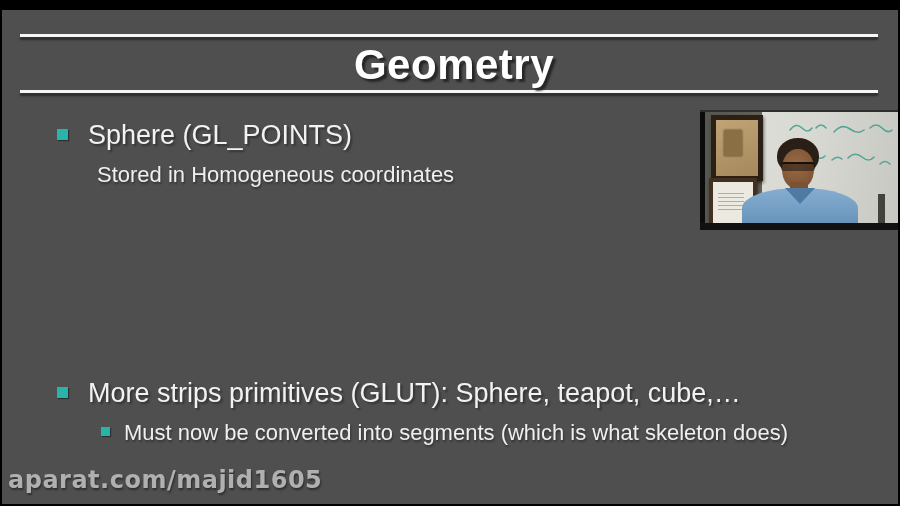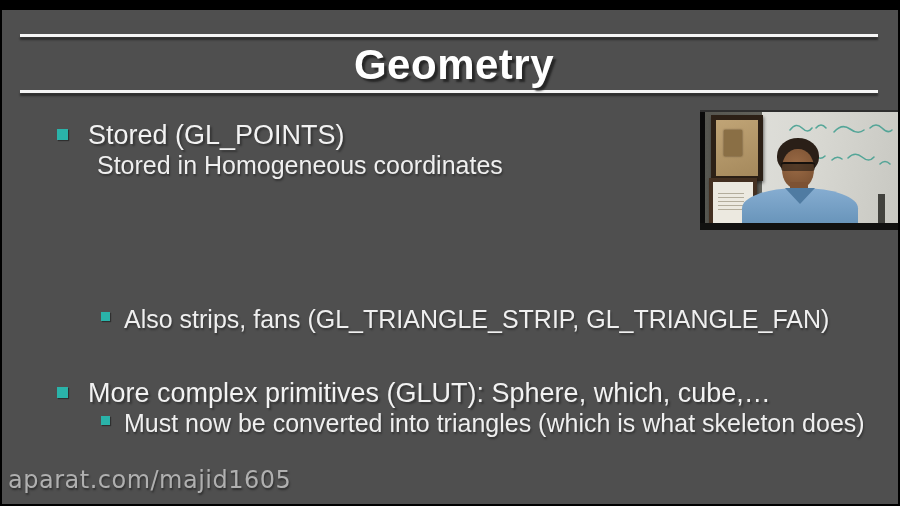--- a/index.html
+++ b/index.html
@@ -21,22 +21,22 @@
   .rule.bottom{top:90px;}
   .slide-title{
     position:absolute;top:41px;left:4px;width:100%;text-align:center;
     font-size:42px;font-weight:bold;color:#ffffff;letter-spacing:.5px;
     text-shadow:3px 3px 2px rgba(25,25,25,.75);z-index:2;
   }
 
   
   .main-row{position:absolute;left:88px;font-size:27px;color:#f2f2f2;
             text-shadow:2px 2px 2px rgba(20,20,20,.45);white-space:nowrap;}
-  .sub-row{position:absolute;font-size:25px;color:#efefef;
-           text-shadow:1px 2px 2px rgba(20,20,20,.45);white-space:nowrap;}
+  .sub-row{position:absolute;font-size:22px;color:#efefef;
+           text-shadow:1px 2px 2px rgba(20,20,20,.45);white-space:nowrap;margin-top:11px;}
   .sq{position:absolute;background:#2ab3a9;box-shadow:1px 1px 1px rgba(0,0,0,.4);}
   .main-row .sq{left:-31px;top:9px;width:11px;height:11px;}
   .sub-row .sq{left:-23px;top:7px;width:9px;height:9px;}
 
   
   .webcam{
     position:absolute;left:700px;top:110px;width:200px;height:118px;overflow:hidden;
     background:linear-gradient(100deg,#e3e3df 0%,#d8d8d2 55%,#c7c7c1 100%);
     border-top:2px solid #2e2e2e;
   }
@@ -61,53 +61,49 @@
   .cam-neck{position:absolute;left:90px;top:70px;width:18px;height:12px;background:#7d5233;}
   .cam-shirt{position:absolute;left:42px;top:76px;width:116px;height:42px;
     background:linear-gradient(#86add1,#6390b6);border-radius:48% 48% 8% 8%;}
   .cam-collar{position:absolute;left:85px;top:76px;width:30px;height:16px;background:#4f7ba2;
     clip-path:polygon(0 0,100% 0,50% 100%);}
   .cam-smudge{position:absolute;left:178px;top:82px;width:7px;height:34px;background:#2a2a26;opacity:.85;}
   .cam-bottom{position:absolute;left:0;bottom:0;width:100%;height:7px;background:#111110;}
 
   
   .watermark{position:absolute;left:8px;top:466px;font-family:"DejaVu Sans",sans-serif;
-    font-weight:normal;font-size:24px;color:#b0b0b0;letter-spacing:.5px;
+    font-weight:bold;font-size:24px;color:#b0b0b0;letter-spacing:.5px;
     text-shadow:1px 2px 2px rgba(25,25,25,.6);}
 </style>
 </head>
 <body>
 
 <div class="stage">
 
   <div class="rule top"></div>
   <div class="rule bottom"></div>
   <div class="slide-title">Geometry</div>
 
   <div class="main-row" style="top:120px">
     <span class="sq"></span>
-    <span>Stored (GL_POINTS)</span>
+    <span>Sphere (GL_POINTS)</span>
   </div>
   <div class="sub-row" style="top:151px;left:97px">
     <span>Stored in Homogeneous coordinates</span>
   </div>
 
 
-  <div class="sub-row" style="top:305px;left:124px">
-    <span class="sq"></span>
-    <span>Also strips, fans (GL_TRIANGLE_STRIP, GL_TRIANGLE_FAN)</span>
-  </div>
 
   <div class="main-row" style="top:378px">
     <span class="sq"></span>
-    <span>More complex primitives (GLUT): Sphere, which, cube,…</span>
+    <span>More strips primitives (GLUT): Sphere, teapot, cube,…</span>
   </div>
   <div class="sub-row" style="top:409px;left:124px">
     <span class="sq"></span>
-    <span>Must now be converted into triangles (which is what skeleton does)</span>
+    <span>Must now be converted into segments (which is what skeleton does)</span>
   </div>
 
   <div class="webcam">
     <div class="cam-wall"></div>
     <div class="cam-frame1">
       <div class="plaque"></div>
     </div>
     <div class="cam-frame2">
       <div class="certlines"></div>
     </div>

